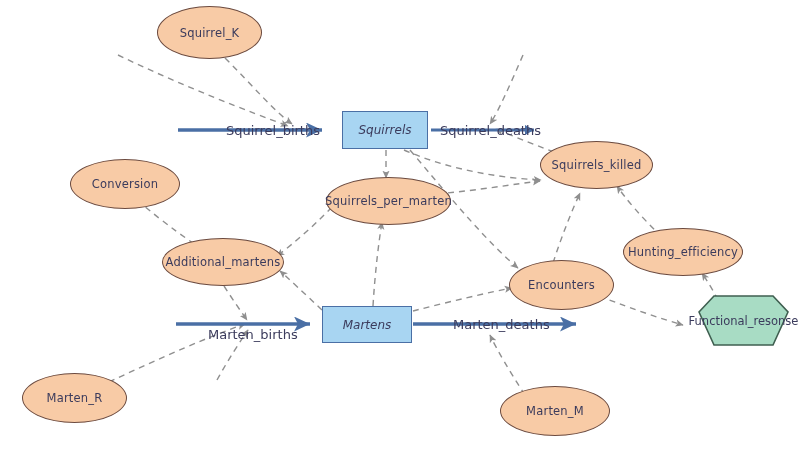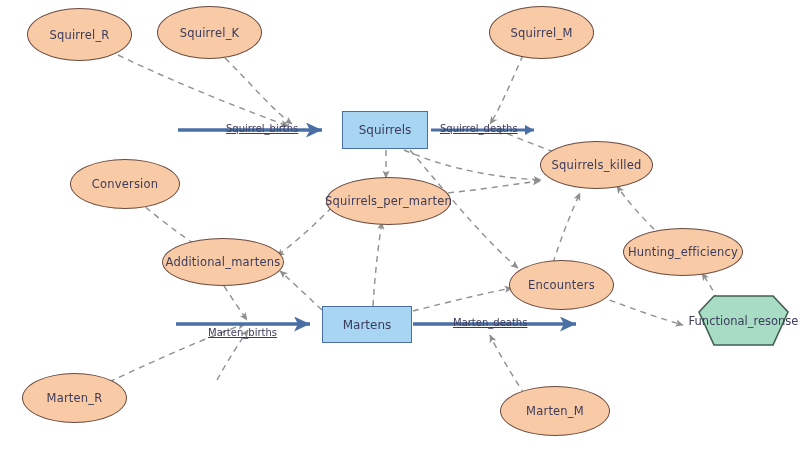--- a/index.html
+++ b/index.html
@@ -59,20 +59,21 @@
     border: 1.5px solid #4a6fa5;
     background: #a8d5f2;
     display: flex;
     align-items: center;
     justify-content: center;
   }
   .stock > .lbl {
     white-space: nowrap;
     font-size: 12px;
     color: #3b3b5c;
+    font-style: italic;
   }
 
   
   .hex {
     position: absolute;
     display: flex;
     align-items: center;
     justify-content: center;
   }
   .hex > .lbl {
@@ -80,25 +81,24 @@
     white-space: nowrap;
     font-size: 11.5px;
     color: #3b3b5c;
     z-index: 2;
   }
 
   
   .flow-label {
     position: absolute;
     white-space: nowrap;
-    font-size: 10px;
+    font-size: 13px;
     color: #3b3b5c;
     background: transparent;
     z-index: 5;
-    text-decoration: underline;
   }
 </style>
 </head>
 <body>
 
 <div id="canvas">
 
   <svg id="edge-layer" viewBox="0 0 800 451" xmlns="http://www.w3.org/2000/svg">
     <defs>
       <marker id="ah" markerWidth="9" markerHeight="9" refX="7.4" refY="4" orient="auto" markerUnits="userSpaceOnUse">
@@ -163,31 +163,25 @@
 
     <line x1="176" y1="324" x2="310" y2="324" stroke="#4a6fa5" stroke-width="3.4" marker-end="url(#flowhead)"></line>
 
     <line x1="413" y1="324" x2="576" y2="324" stroke="#4a6fa5" stroke-width="3.4" marker-end="url(#flowhead)"></line>
 
     <polygon points="699,312 714,296 773,296 788,312 773,345 714,345" fill="#a8dcc4" stroke="#3f5f50" stroke-width="1.6"></polygon>
   </svg>
 
   <div id="node-layer">
 
-    <div class="aux" style="left:27px; top:8px; width:105px; height:53px;">
-      <span class="lbl">Squirrel_R</span>
-    </div>
 
     <div class="aux" style="left:157px; top:6px; width:105px; height:53px;">
       <span class="lbl">Squirrel_K</span>
     </div>
 
-    <div class="aux" style="left:489px; top:6px; width:105px; height:53px;">
-      <span class="lbl">Squirrel_M</span>
-    </div>
 
     <div class="aux" style="left:70px; top:159px; width:110px; height:50px;">
       <span class="lbl">Conversion</span>
     </div>
 
     <div class="aux" style="left:326px; top:177px; width:125px; height:48px;">
       <span class="lbl">Squirrels_per_marten</span>
     </div>
 
     <div class="aux" style="left:540px; top:141px; width:113px; height:48px;">

